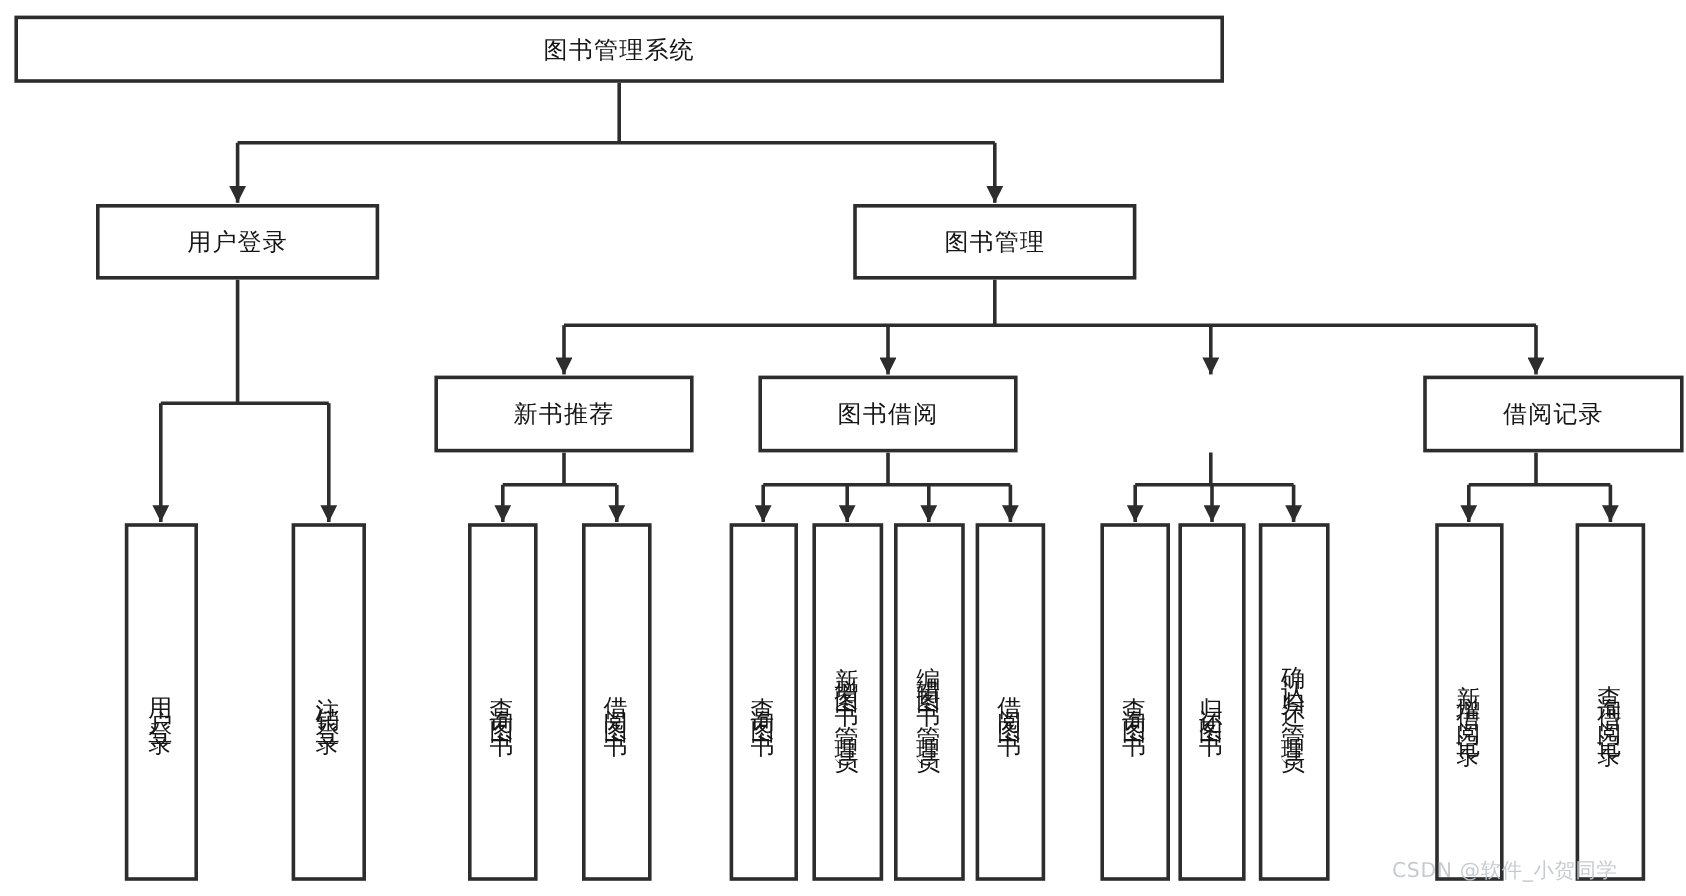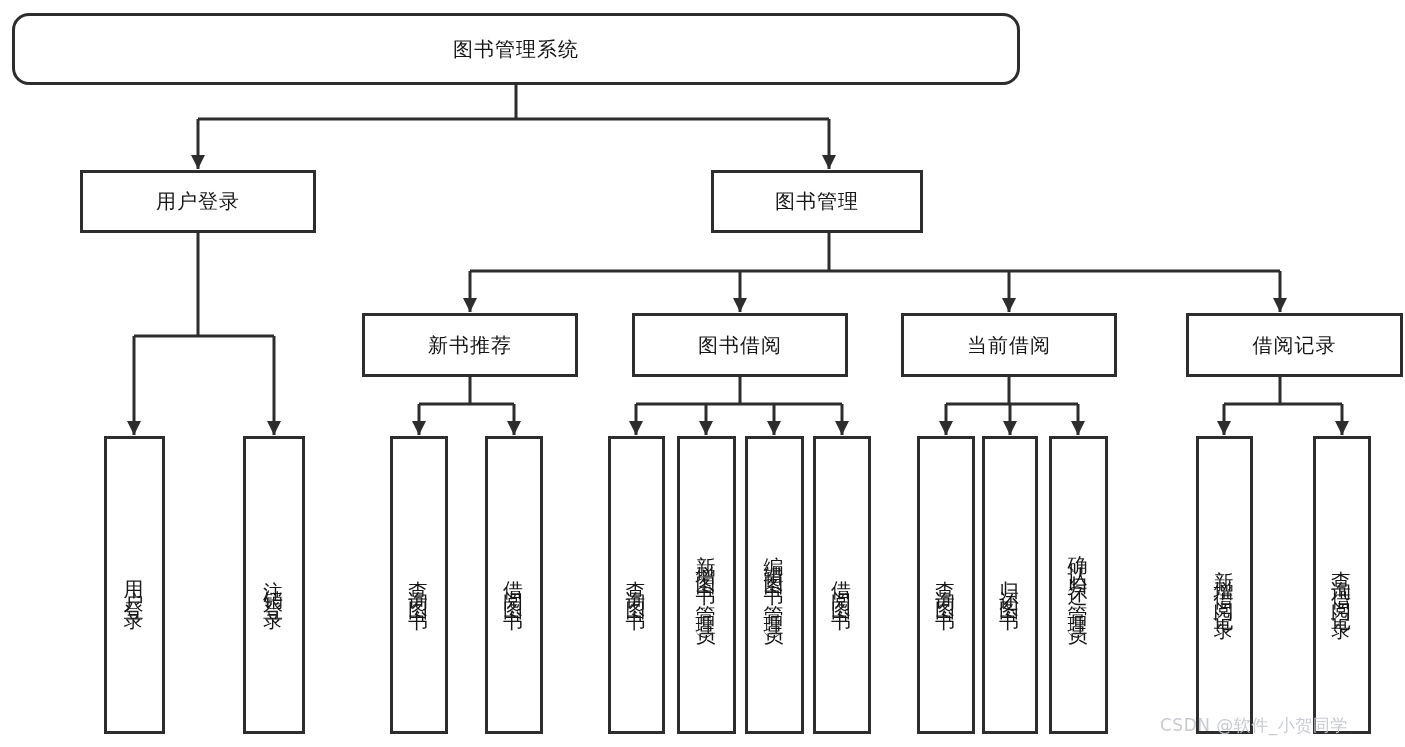--- a/index.html
+++ b/index.html
@@ -93,39 +93,36 @@
       <line class="arrow" x1="1078" y1="404" x2="1078" y2="435" marker-end="url(#arrow)"></line>
     </g>
 
     <g>
       <path class="bar" d="M1280 377 V404 M1224 404 H1342"></path>
       <line class="arrow" x1="1224" y1="404" x2="1224" y2="435" marker-end="url(#arrow)"></line>
       <line class="arrow" x1="1342" y1="404" x2="1342" y2="435" marker-end="url(#arrow)"></line>
     </g>
   </svg>
 
-  <div class="node" style="left:12px;top:13px;width:1008px;height:72px;border-radius:17px;">
+  <div class="node" style="left:12px;top:13px;width:1008px;height:56px;">
     <span class="hlabel">图书管理系统</span>
   </div>
 
   <div class="node" style="left:80px;top:170px;width:236px;height:63px;">
     <span class="hlabel">用户登录</span>
   </div>
-  <div class="node" style="left:711px;top:170px;width:212px;height:63px;">
+  <div class="node" style="left:711px;top:170px;width:236px;height:63px;">
     <span class="hlabel">图书管理</span>
   </div>
 
   <div class="node" style="left:632px;top:313px;width:216px;height:64px;">
     <span class="hlabel">图书借阅</span>
   </div>
   <div class="node" style="left:362px;top:313px;width:216px;height:64px;">
     <span class="hlabel">新书推荐</span>
-  </div>
-  <div class="node" style="left:901px;top:313px;width:216px;height:64px;">
-    <span class="hlabel">当前借阅</span>
   </div>
   <div class="node" style="left:1172px;top:313px;width:217px;height:64px;margin-left:14px;">
     <span class="hlabel">借阅记录</span>
   </div>
 
   <div class="node" style="left:104px;top:436px;width:61px;height:298px;">
     <span class="vlabel">用户登录</span>
   </div>
   <div class="node" style="left:243px;top:436px;width:62px;height:298px;">
     <span class="vlabel">注销登录</span>

